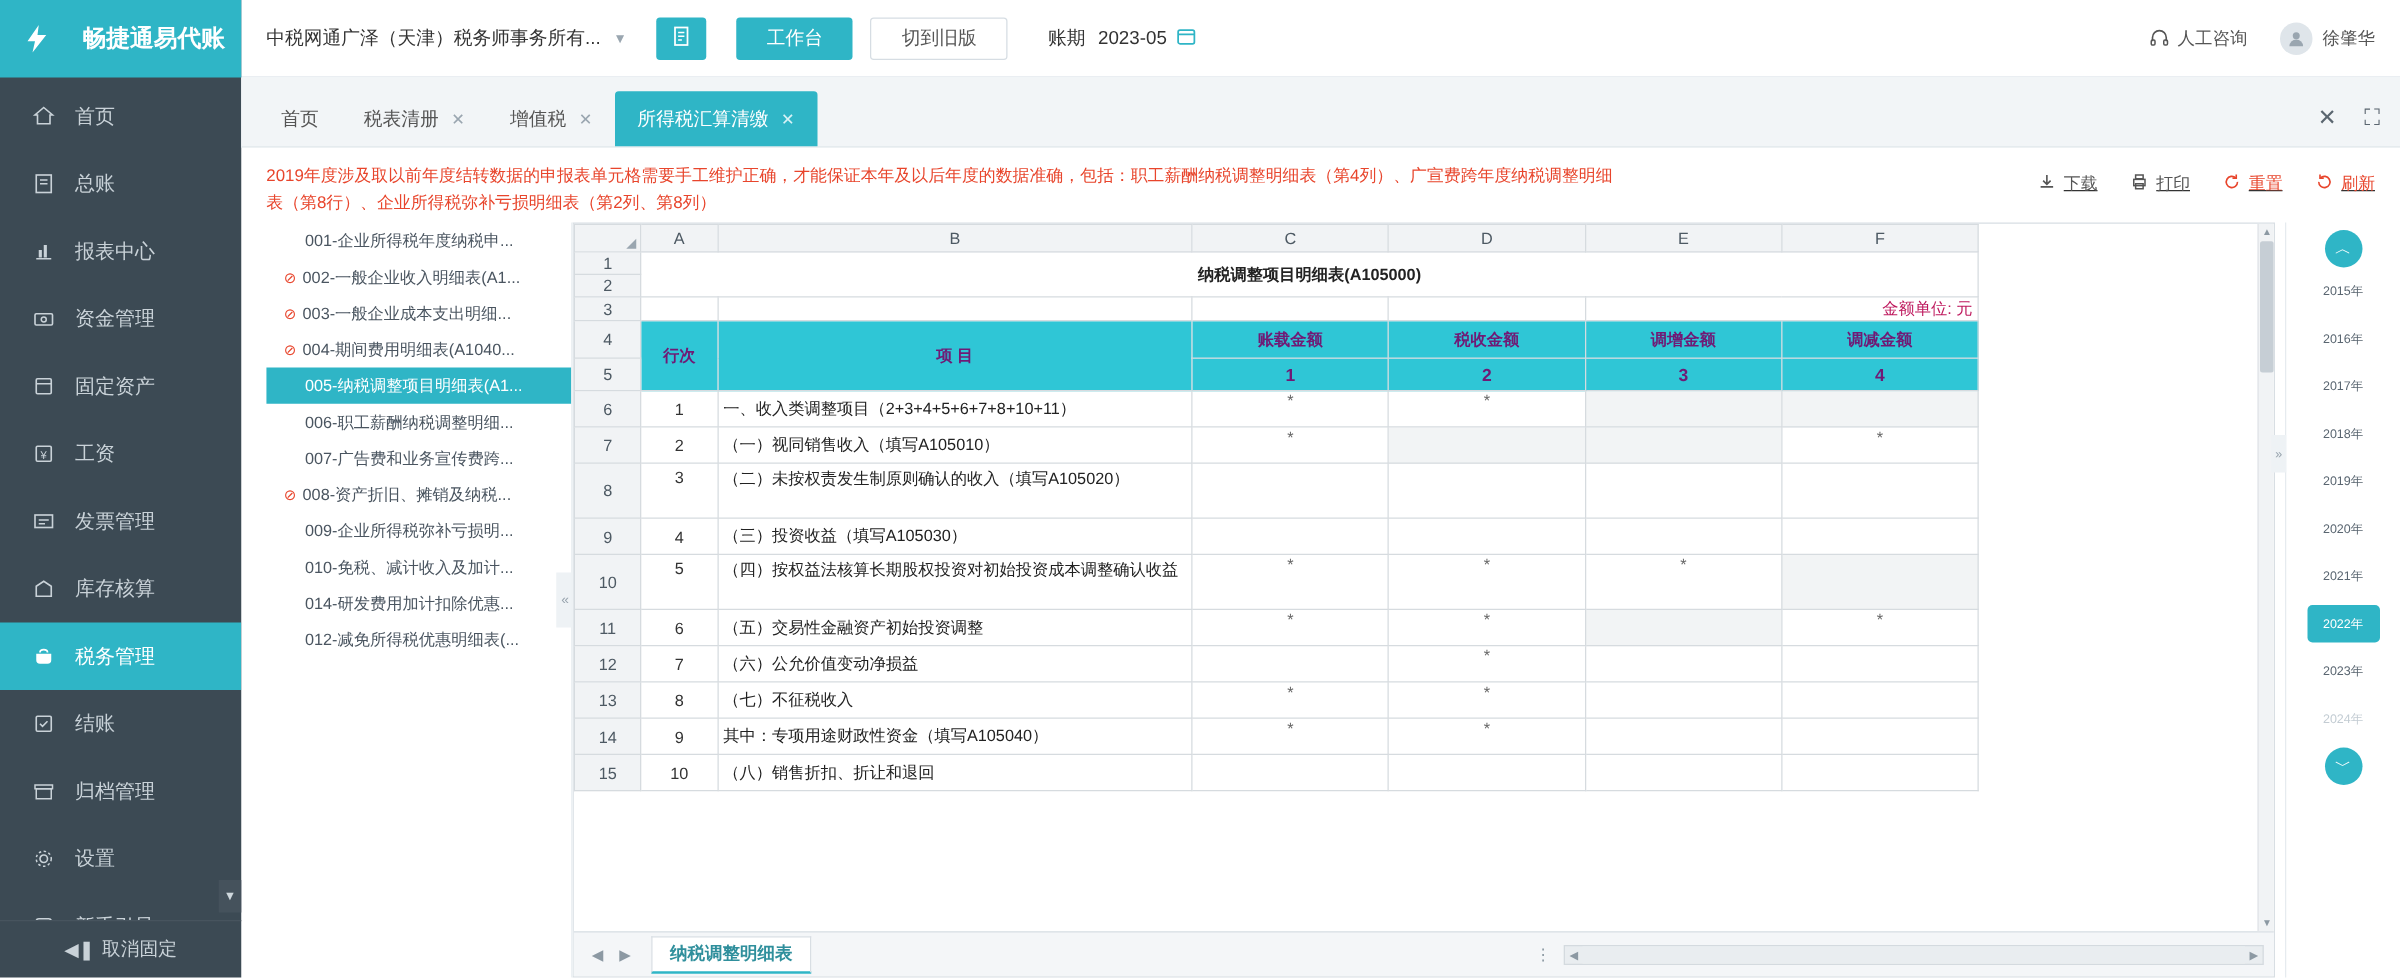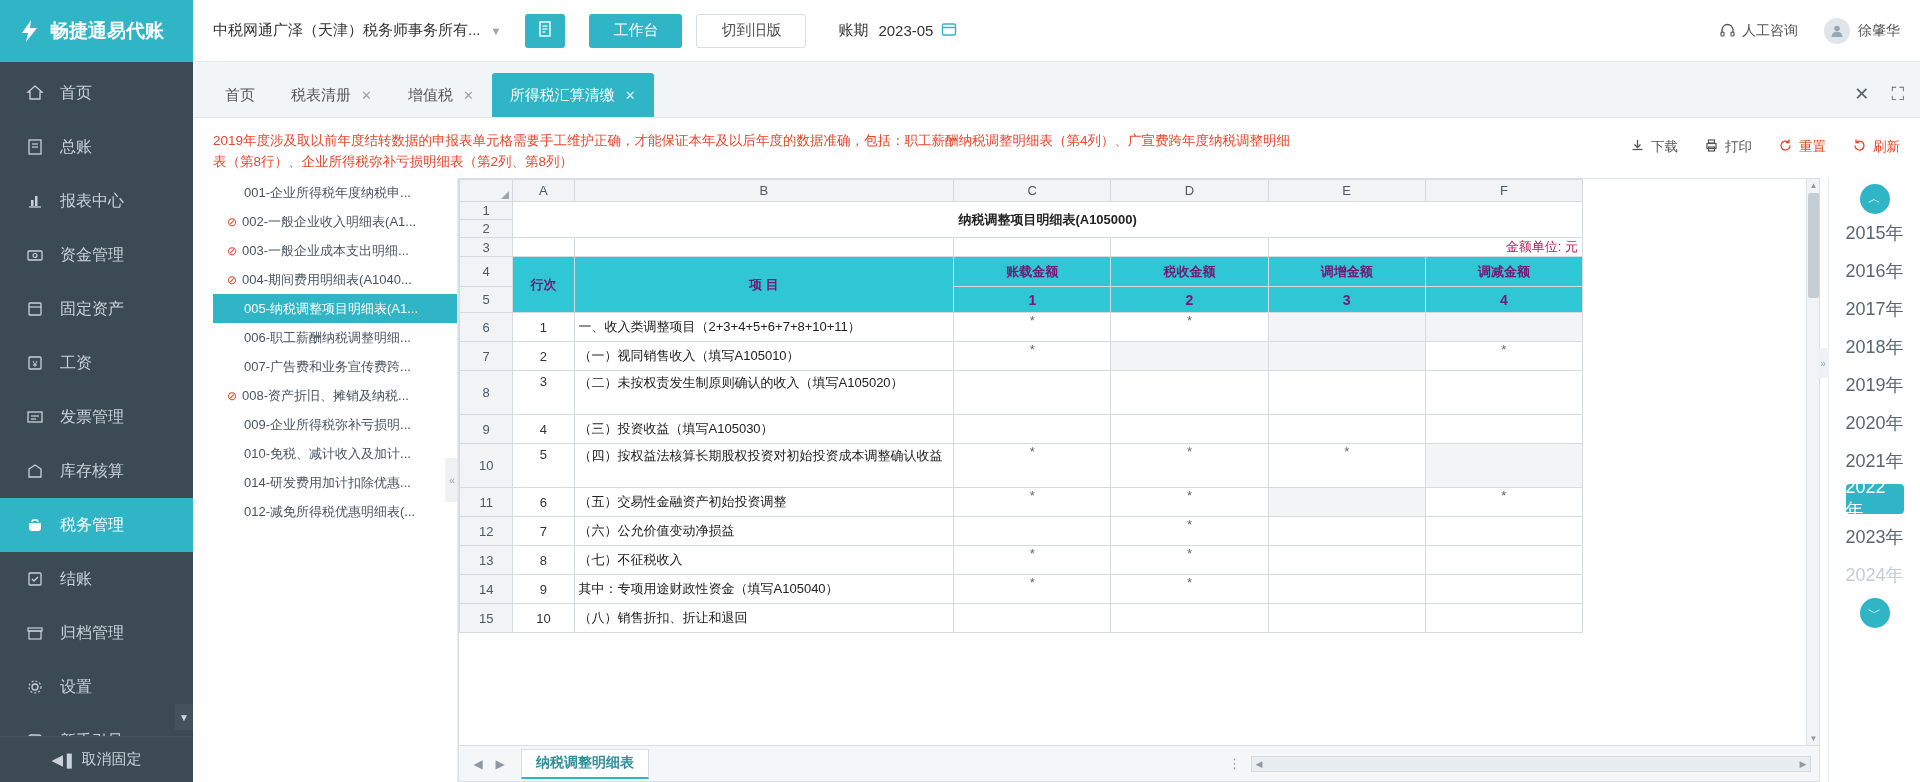--- a/index.html
+++ b/index.html
@@ -15,21 +15,21 @@
   .app { position:relative; width:1920px; height:782px; display:flex; }
 
   
   .sidebar {
     width:193px; height:782px; background:#3c4a54; color:#c9d2d8;
     display:flex; flex-direction:column; flex:none;
     position:relative;
   }
   .brand {
     height:62px; background:#2fb5c6; display:flex; align-items:center;
-    padding-left:16px; color:#fff; font-size:19px; font-weight:bold;
+    padding-left:16px; color:#fff; font-size:19px; font-weight:bold;gap:16px;
   }
   .brand .logo {
     width:26px; height:26px; margin-right:8px; position:relative;
   }
   .brand .logo svg { display:block; }
   .nav { flex:1; overflow:hidden; padding-top:4px; }
   .nav-item {
     height:54px; display:flex; align-items:center; padding-left:22px;
     font-size:16px; color:#c9d2d8; cursor:pointer;
   }
@@ -91,21 +91,21 @@
   .tab.active { background:#2fb5c6; color:#fff; }
   .tab.active .x { color:#d8f2f6; }
   .tabstrip-right { margin-left:auto; display:flex; align-items:center; padding-right:16px; padding-bottom:12px; }
   .tabstrip-right .ic { margin-left:22px; color:#5b6670; font-size:18px; cursor:pointer; }
 
   
   .notice-row { display:flex; align-items:flex-start; padding:12px 20px 6px 20px; flex:none; }
   .notice {
     color:#e8452c; font-size:13.5px; line-height:21px; max-width:1080px;
   }
-  .notice-actions { margin-left:auto; display:flex; align-items:center; padding-top:8px; }
+  .notice-actions { margin-left:auto; display:flex; align-items:center; padding-top:8px;text-decoration:underline; }
   .act { display:flex; align-items:center; font-size:13.5px; color:#555; margin-left:26px; cursor:pointer; }
   .act .ico { margin-right:6px; }
   .act.accent { color:#e8452c; }
 
   
   .content { flex:1; display:flex; min-height:0; padding:0 0 0 0; position:relative; }
 
   
   .formlist {
     width:245px; flex:none; background:#fff; border-right:1px solid #e6ebef;
@@ -175,21 +175,21 @@
   .yearrail {
     width:92px; flex:none; background:#fff; border-left:1px solid #e6ebef;
     display:flex; flex-direction:column; align-items:center; padding-top:6px; position:relative;
   }
   .round {
     width:30px; height:30px; border-radius:50%; background:#2fb5c6; color:#fff;
     display:flex; align-items:center; justify-content:center; font-size:13px; cursor:pointer;
   }
   .year {
     height:38px; width:100%; display:flex; align-items:center; justify-content:center;
-    font-size:18px; color:#5a6671; cursor:pointer;
+    font-size:10px; color:#5a6671; cursor:pointer;
   }
   .year.sel { background:#2fb5c6; color:#fff; border-radius:4px; width:58px; height:30px; margin:4px 0; }
   .year.dim { color:#c3ccd3; }
   .rail-collapse{
     position:absolute; left:-12px; top:170px; width:12px; height:30px; background:#eef2f5;
     color:#97a3ad; display:flex; align-items:center; justify-content:center; font-size:10px;
   }
 </style>
 </head>
 <body>

